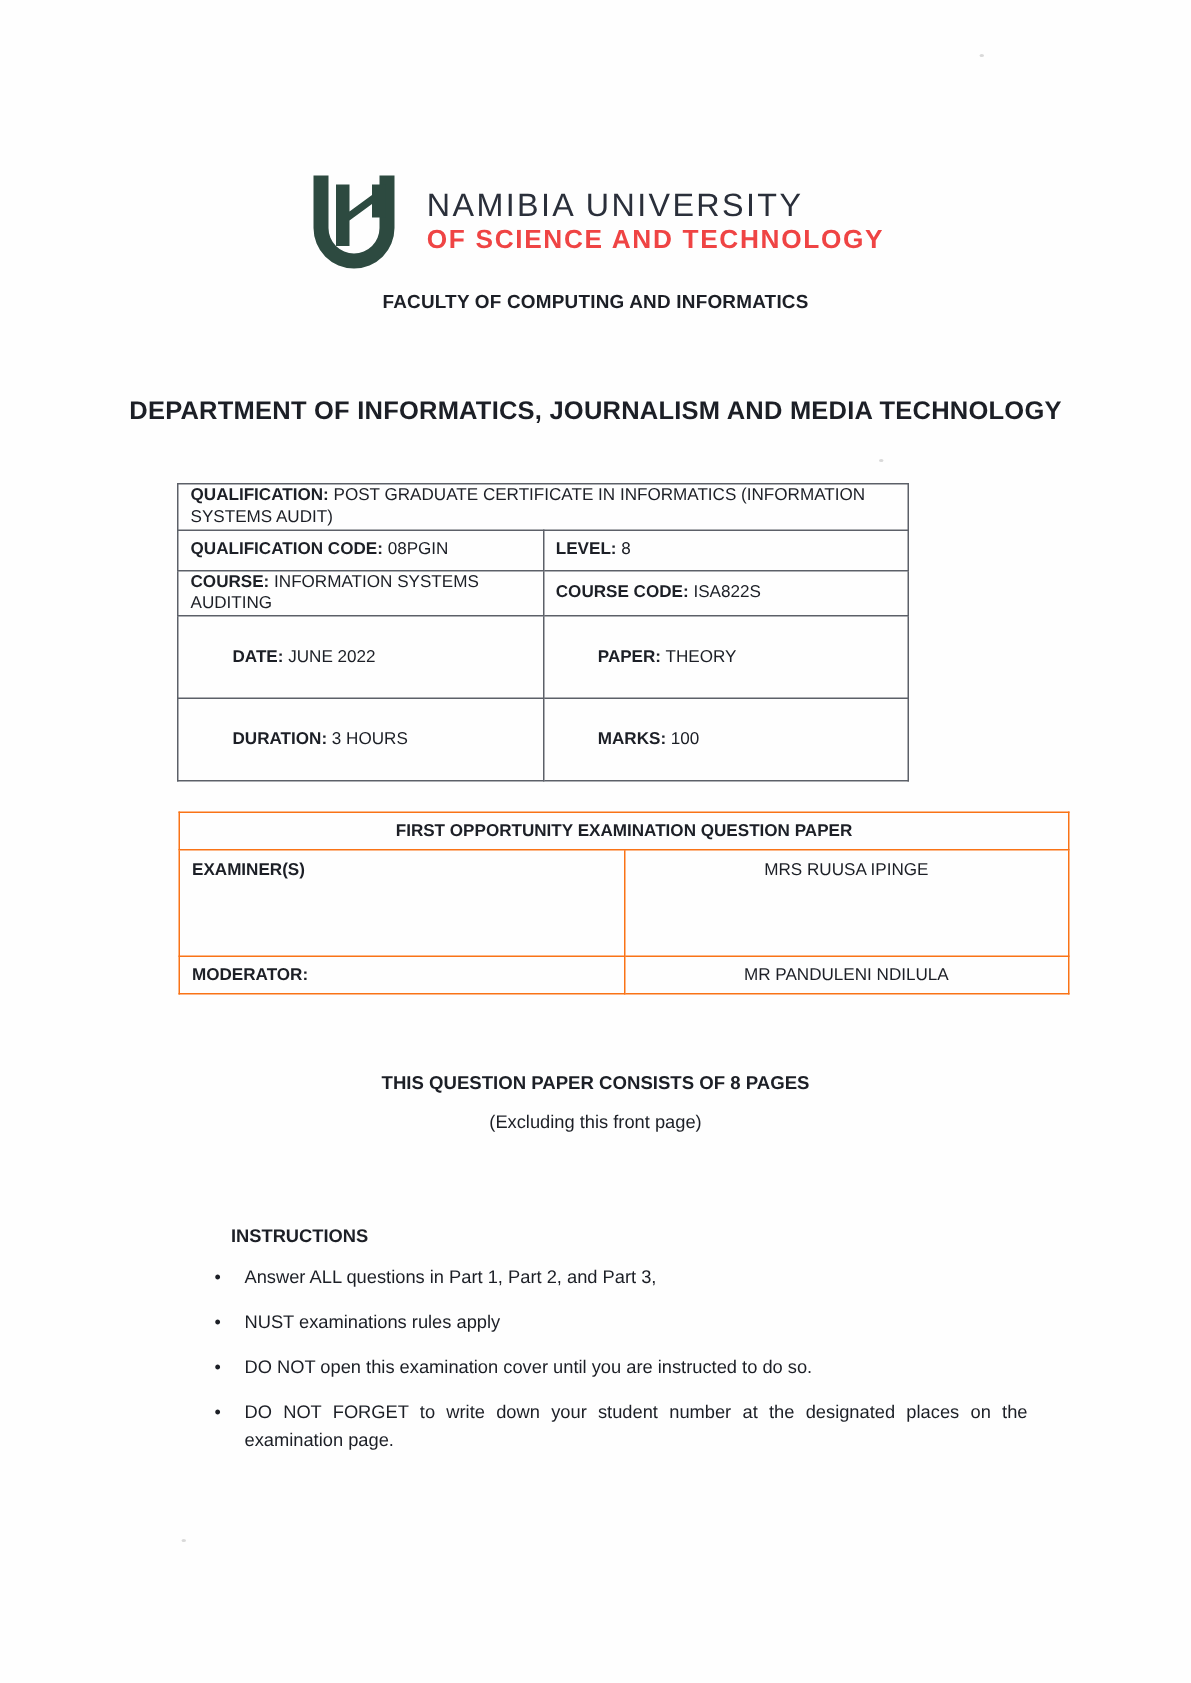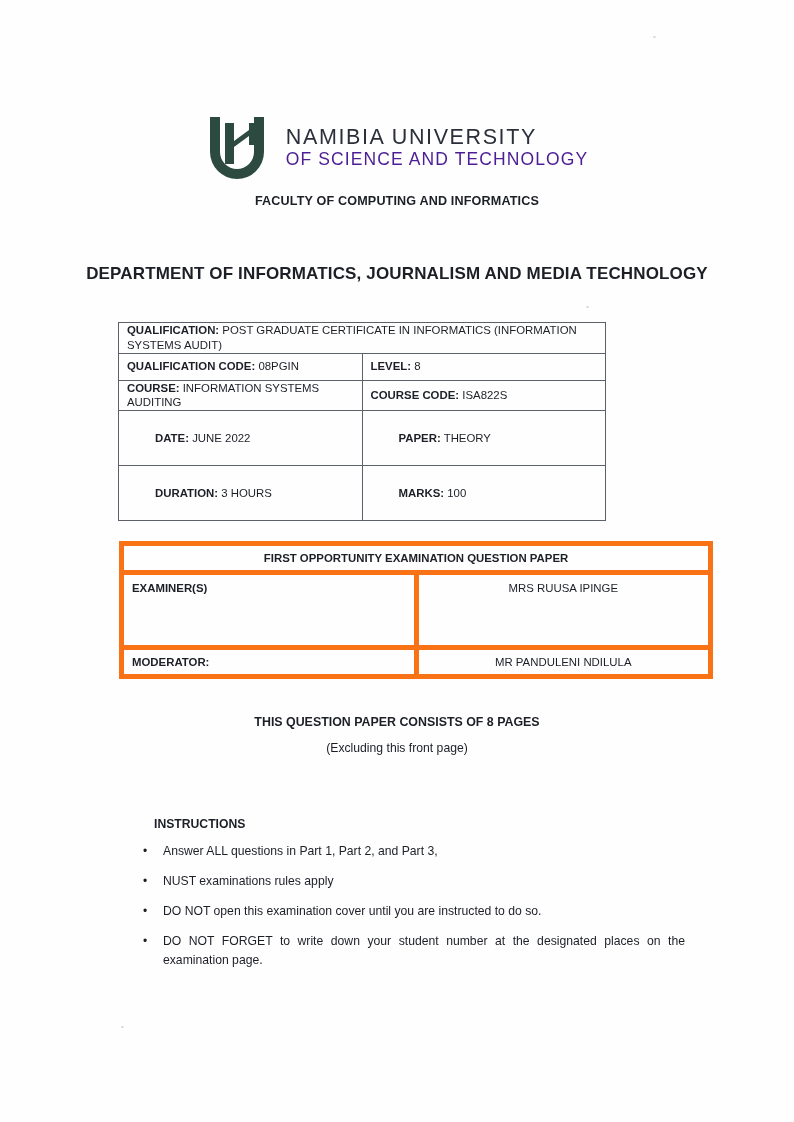--- a/index.html
+++ b/index.html
@@ -51,22 +51,22 @@
     font-size: 21.5px;
     letter-spacing: 1.6px;
     font-weight: 400;
     color: #2a2f3a;
     line-height: 1.12;
     white-space: nowrap;
   }
   .wordmark .line2 {
     font-size: 17.5px;
     letter-spacing: 1.1px;
-    font-weight: 400;
-    color: #4c1d95;
+    font-weight: 700;
+    color: #ef4444;
     line-height: 1.18;
     white-space: nowrap;
   }
 
   
   .faculty {
     position: absolute;
     left: 0;
     right: 0;
     top: 194px;
@@ -112,21 +112,21 @@
 
   .exam-table {
     position: absolute;
     left: 119px;
     top: 541px;
     width: 594px;
     border-collapse: collapse;
     table-layout: fixed;
   }
   .exam-table td {
-    border: 5px solid #f97316;
+    border: 1px solid #f97316;
     padding: 0 8px;
     font-size: 11.4px;
     vertical-align: top;
     line-height: 1.3;
   }
   .exam-title-cell {
     text-align: center;
     font-weight: bold;
     height: 24px;
     vertical-align: middle !important;

